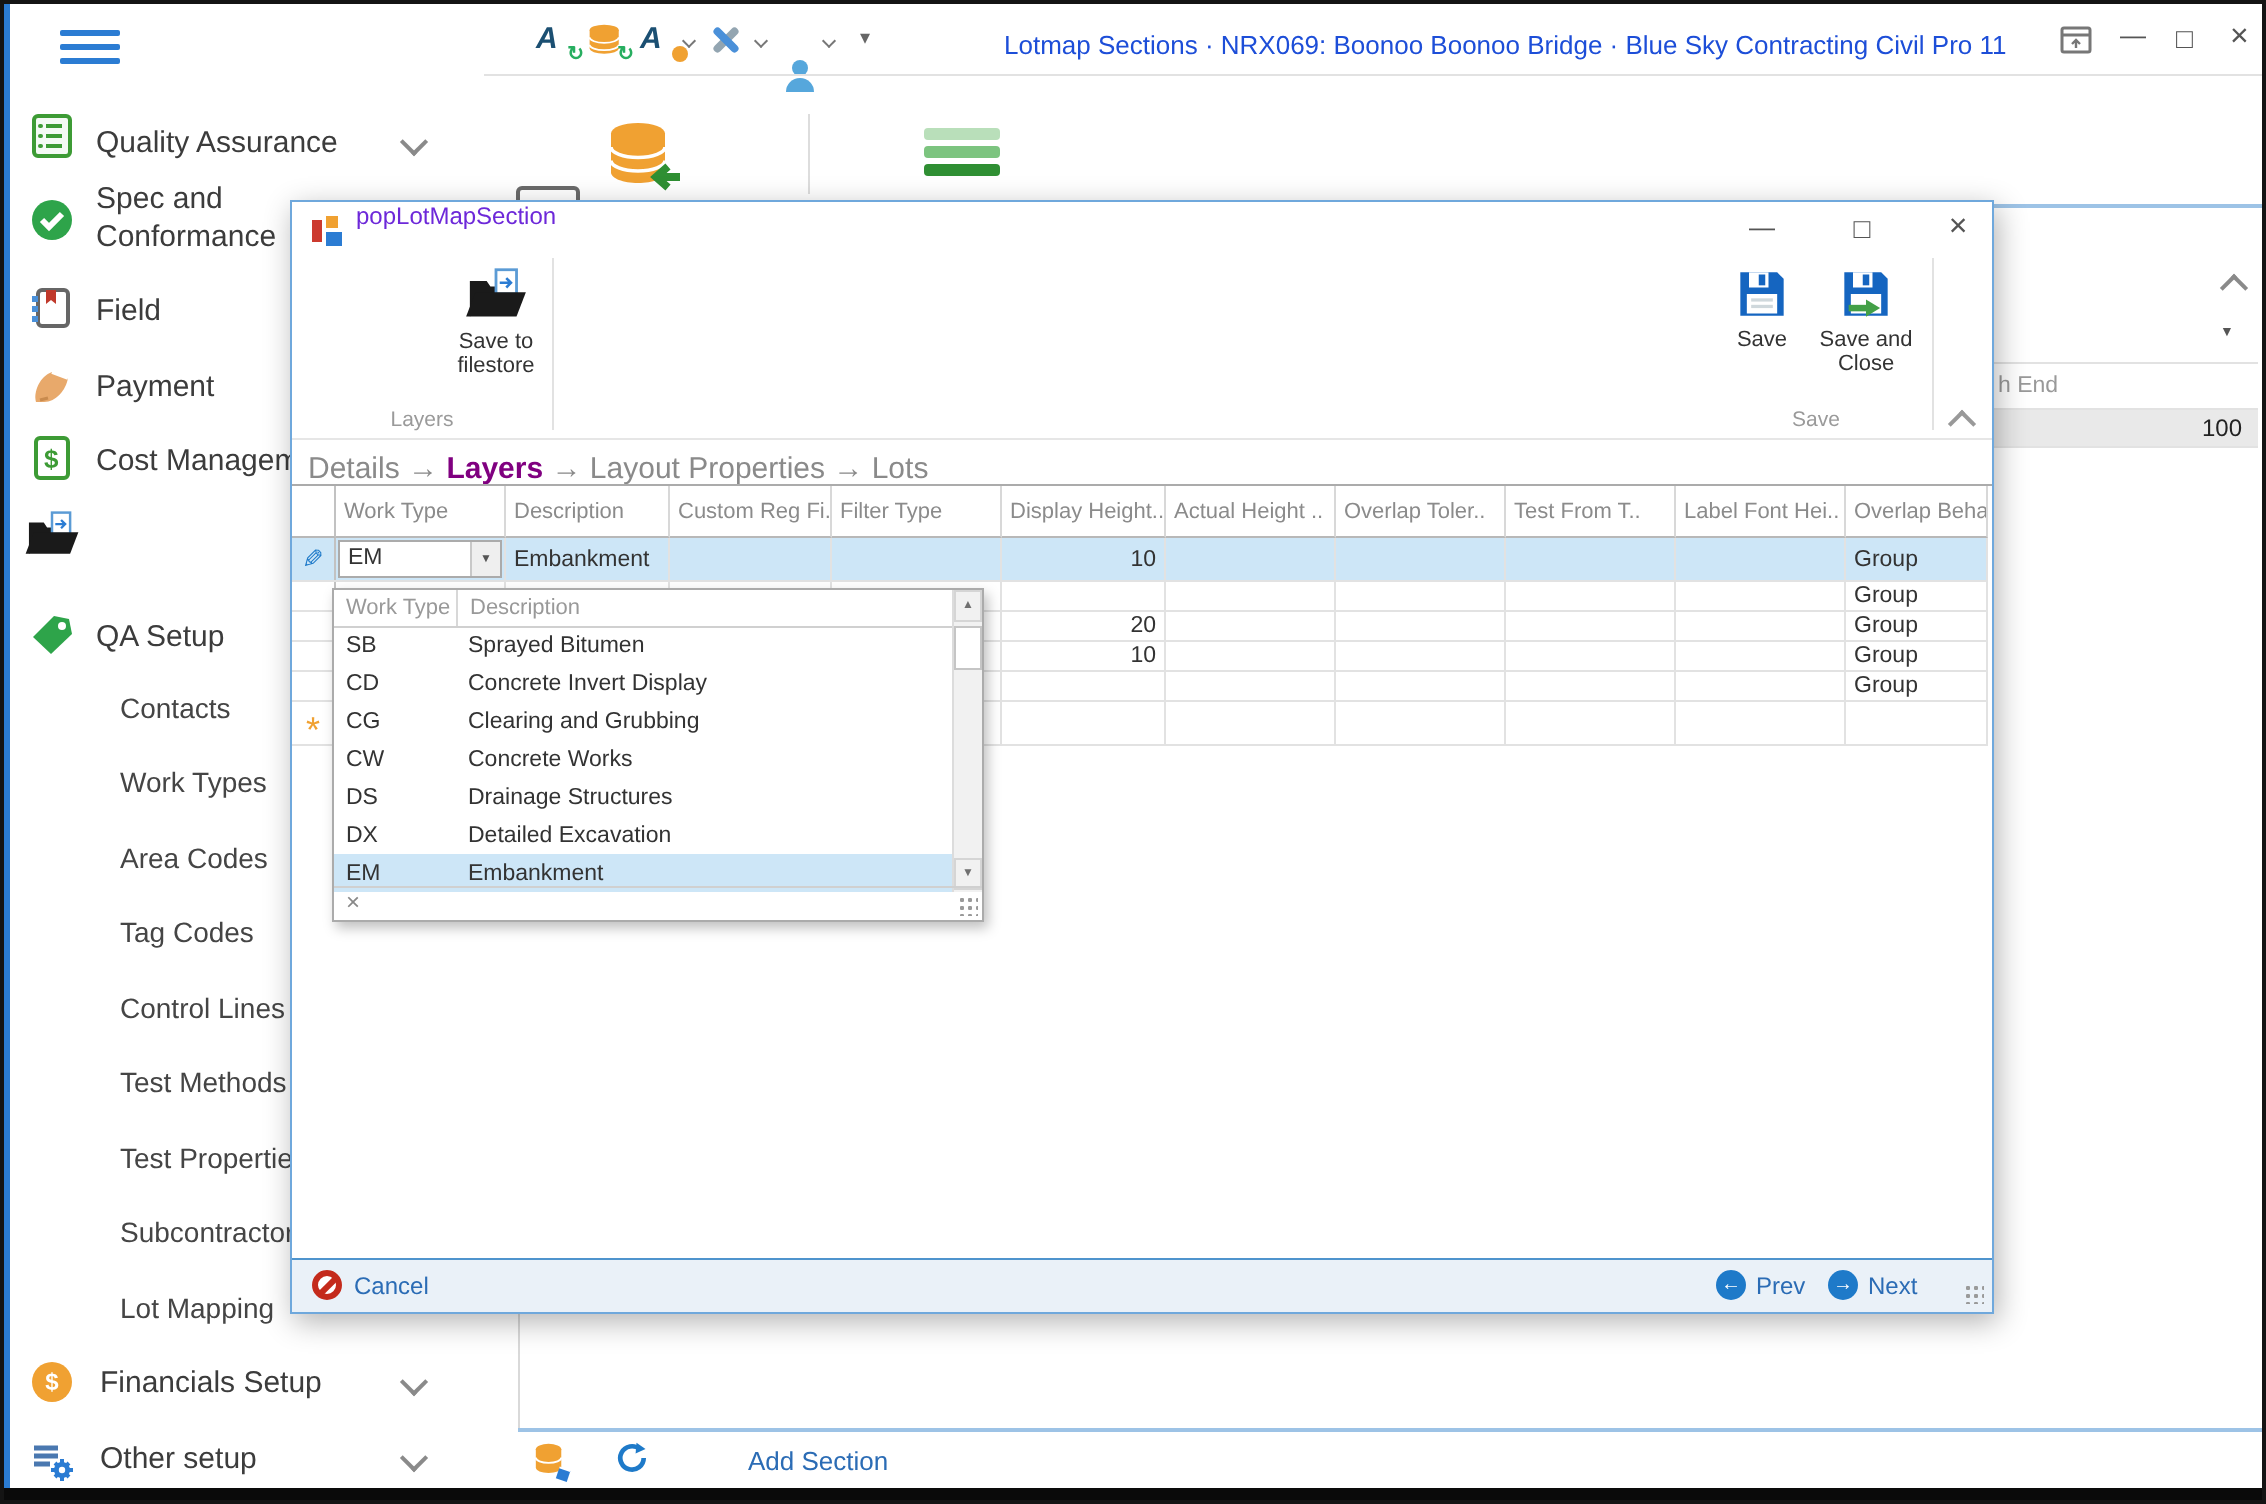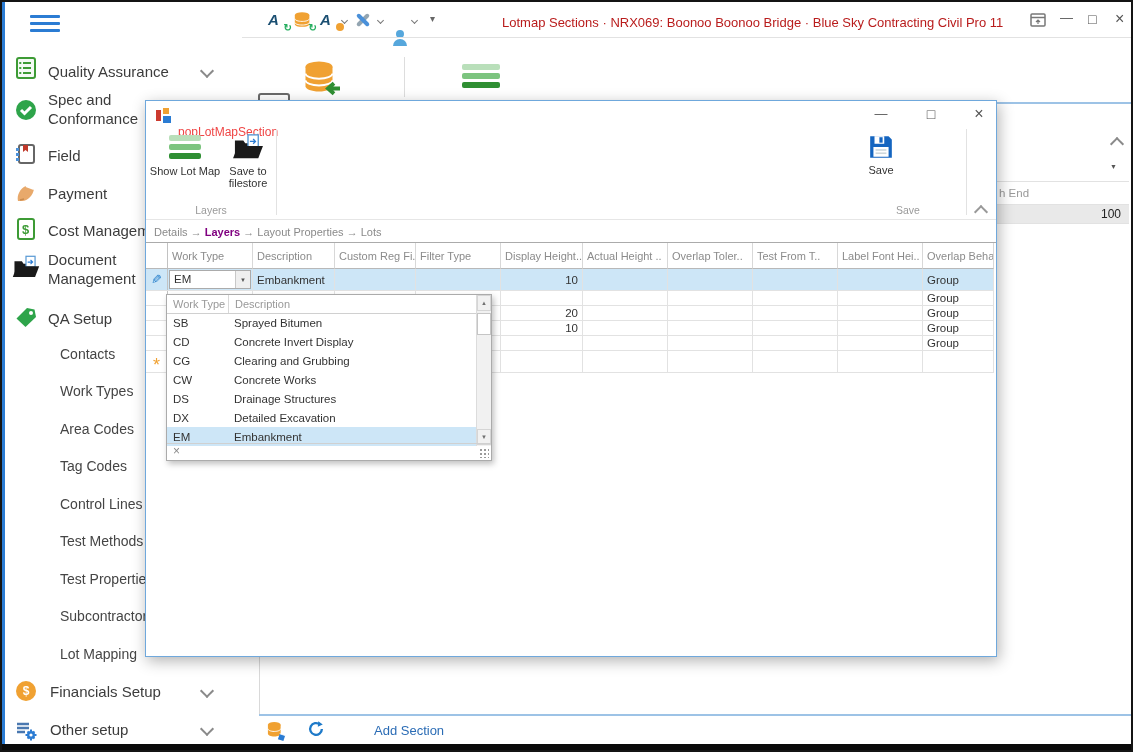--- a/index.html
+++ b/index.html
@@ -44,21 +44,21 @@
            background-image:linear-gradient(#B9D7F1 1px,transparent 1px),linear-gradient(90deg,#B9D7F1 1px,transparent 1px);
            background-size:5px 6px}
   .greenbars i{display:block;height:6px;border-radius:2px;margin-bottom:3px}
   .greenbars i.g1{background:#B9DFBA}.greenbars i.g2{background:#7CC47F}.greenbars i.g3{background:#2F8F33;margin-bottom:0}
   
   #dlg{position:absolute;left:143px;top:98px;width:852px;height:557px;background:#fff;
        border:1px solid #6FA8DC;box-sizing:border-box;box-shadow:2px 4px 14px rgba(0,0,0,.3);z-index:10}
   .dlgctl{position:absolute;top:3px;width:26px;height:20px;text-align:center;font-size:13px;color:#555;line-height:20px;cursor:default}
   .rbtn{position:absolute;top:30px;height:84px;text-align:center;font-size:11px;color:#333;line-height:12px}
   .grplabel{position:absolute;top:103px;text-align:center;font-size:10.5px;color:#9a9a9a}
-  .bc{font-size:11px;color:#8a8a8a}
+  .bc{font-size:15px;color:#8a8a8a}
   .bc b{color:#800080}
   
   .ghcell{position:absolute;top:0;bottom:0;box-sizing:border-box;border-right:1px solid #d8d8d8;
           font-size:11px;color:#8b8b8b;padding:0 4px;display:flex;align-items:center;overflow:hidden;white-space:nowrap;
           border-bottom:1px solid #b8b8b8;background:#fff}
   .grow{position:absolute;left:0;width:848px;box-sizing:border-box;border-bottom:1px solid #e2e2e2}
   .gcell{position:absolute;top:0;bottom:0;box-sizing:border-box;border-right:1px solid #e2e2e2;
          font-size:11.5px;color:#333;padding:0 4px;display:flex;align-items:center;overflow:hidden;white-space:nowrap}
   .num{justify-content:flex-end}
   .c0{left:0;width:22px}.c1{left:22px;width:85px}.c2{left:107px;width:82px}.c3{left:189px;width:81px}
@@ -121,21 +121,21 @@
   <span class="abs chev sm" style="left:340px;top:16px"></span>
   <div class="abs tools" style="left:352px;top:9px">
       <i class="b2"></i>
       <i class="b1"></i>
     </div>
   <span class="abs chev sm" style="left:376px;top:16px"></span>
   <div class="abs person" style="left:390px;top:10px"></div>
   <span class="abs chev sm" style="left:410px;top:16px"></span>
   <span class="abs" style="left:428px;top:11px;font-size:10px;color:#666">▾</span>
 
-  <div class="abs nw" style="left:500px;top:13px;font-size:13px;color:#b91c1c">Lotmap Sections · NRX069: Boonoo Boonoo Bridge · Blue Sky Contracting Civil Pro 11</div>
+  <div class="abs nw" style="left:500px;top:13px;font-size:13px;color:#1d4ed8">Lotmap Sections · NRX069: Boonoo Boonoo Bridge · Blue Sky Contracting Civil Pro 11</div>
 
   <svg class="abs" style="left:1028px;top:11px" width="16" height="14" viewBox="0 0 16 14">
     <rect x="1" y="1" width="14" height="12" rx="1" fill="none" stroke="#777" stroke-width="1.5"></rect>
     <path d="M1 4.5h14" stroke="#777" stroke-width="1.5"></path>
     <path d="M8 11V7.5m-2 1.5l2-2 2 2" stroke="#777" stroke-width="1.2" fill="none"></path>
   </svg>
   <span class="abs" style="left:1058px;top:8px;font-size:13px;color:#555">—</span>
   <span class="abs" style="left:1086px;top:9px;font-size:14px;color:#555">□</span>
   <span class="abs" style="left:1113px;top:8px;font-size:16px;color:#555">×</span>
 
@@ -176,21 +176,20 @@
     <text x="8" y="17" font-family="Liberation Sans, sans-serif" font-size="13" font-weight="bold" fill="#3D9B35">$</text>
   </svg>
   <div class="abs nav nw" style="left:46px;top:220px">Cost Management</div>
 
   <svg class="abs" style="left:10px;top:252px" width="28" height="26" viewBox="0 0 34 30">
     <path d="M3 27V8h9l2 3h8v4" fill="#1a1a1a"></path>
     <rect x="17" y="2" width="11" height="13" fill="#fff" stroke="#5B9BD5" stroke-width="1.5"></rect>
     <path d="M19 9h6m-2.5-2.5L25 9l-2.5 2.5" stroke="#2B7CD3" stroke-width="1.4" fill="none"></path>
     <path d="M1 27l5-13h27l-5 13z" fill="#1a1a1a"></path>
   </svg>
-  <div class="abs nav" style="left:46px;top:248px;width:130px;line-height:19px">Document Management</div>
 
   <svg class="abs" style="left:12px;top:303px" width="24" height="24" viewBox="0 0 24 24">
     <path d="M2.5 13.5L13 3l7.5 1.5L22 12 11.5 22z" fill="#2EA44A"></path>
     <circle cx="17" cy="8" r="2" fill="#fff"></circle>
   </svg>
   <div class="abs nav nw" style="left:46px;top:308px">QA Setup</div>
 
   <div class="abs subnav nw" style="left:58px;top:344px">Contacts</div>
   <div class="abs subnav nw" style="left:58px;top:381px">Work Types</div>
   <div class="abs subnav nw" style="left:58px;top:419px">Area Codes</div>
@@ -269,33 +268,25 @@
 
   <div id="blackstrip"></div>
 
   <div id="dlg">
 
     <div class="abs" style="left:10px;top:6px;width:16px;height:16px">
       <span class="abs" style="left:0;top:3px;width:5px;height:11px;background:#CC3A2F"></span>
       <span class="abs" style="left:7px;top:1px;width:6px;height:6px;background:#F0A132"></span>
       <span class="abs" style="left:7px;top:9px;width:8px;height:7px;background:#2B7CD3"></span>
     </div>
-    <div class="abs nw" style="left:32px;top:24px;font-size:12px;color:#ef4444">popLotMapSection</div>
+    <div class="abs nw" style="left:32px;top:0;font-size:12px;color:#6d28d9">popLotMapSection</div>
     <div class="dlgctl" style="left:722px">—</div>
     <div class="dlgctl" style="left:772px;font-size:14px">□</div>
     <div class="dlgctl" style="left:820px;font-size:16px">×</div>
 
-    <div class="rbtn" style="left:2px;width:74px">
-      <div class="greenbars" style="width:32px;margin:4px auto 6px">
-        <i class="g1"></i>
-          <i class="g2"></i>
-          <i class="g3"></i>
-      </div>
-      <div>Show Lot Map</div>
-    </div>
     <div class="rbtn" style="left:76px;width:52px">
       <svg width="32" height="28" viewBox="0 0 34 30" style="margin:2px auto 4px;display:block">
         <path d="M3 27V8h9l2 3h8v4" fill="#1a1a1a"></path>
         <rect x="17" y="2" width="11" height="13" fill="#fff" stroke="#5B9BD5" stroke-width="1.5"></rect>
         <path d="M19 9h6m-2.5-2.5L25 9l-2.5 2.5" stroke="#2B7CD3" stroke-width="1.4" fill="none"></path>
         <path d="M1 27l5-13h27l-5 13z" fill="#1a1a1a"></path>
       </svg>
       <div>Save to filestore</div>
     </div>
     <div class="grplabel" style="left:2px;width:126px">Layers</div>
@@ -304,20 +295,31 @@
     <div class="rbtn" style="left:712px;width:46px">
       <svg width="26" height="26" viewBox="0 0 24 24" style="margin:3px auto 4px;display:block">
         <path d="M2 2h17l3 3v17H2z" fill="#1565C0"></path>
         <rect x="6" y="2" width="9" height="7" fill="#fff"></rect>
           <rect x="10.5" y="3" width="3" height="5" fill="#1565C0"></rect>
         <rect x="5" y="12" width="14" height="9" fill="#fff"></rect>
         <rect x="7" y="14" width="10" height="1.5" fill="#cfd8dc"></rect>
           <rect x="7" y="17" width="10" height="1.5" fill="#cfd8dc"></rect>
       </svg>
       <div>Save</div>
+    </div>
+    <div class="rbtn" style="left:758px;width:58px">
+      <svg width="26" height="26" viewBox="0 0 24 24" style="margin:3px auto 4px;display:block">
+        <path d="M2 2h17l3 3v17H2z" fill="#1565C0"></path>
+        <rect x="6" y="2" width="9" height="7" fill="#fff"></rect>
+          <rect x="10.5" y="3" width="3" height="5" fill="#1565C0"></rect>
+        <rect x="5" y="12" width="14" height="9" fill="#fff"></rect>
+        <path d="M4 18.5h10" stroke="#43A047" stroke-width="3"></path>
+          <path d="M12 14.5l6.5 4-6.5 4z" fill="#43A047"></path>
+      </svg>
+      <div>Save and Close</div>
     </div>
     <div class="grplabel" style="left:706px;width:112px">Save</div>
     <div class="vline" style="left:820px;top:28px;height:86px"></div>
     <span class="chev up abs" style="left:830px;top:106px;border-color:#999"></span>
     <div class="hline" style="left:0;width:850px;top:118px;background:#e6e6e6"></div>
 
     <div class="abs bc nw" style="left:8px;top:125px">
       <span>Details</span>
       <span>→</span>
       <b>Layers</b>
@@ -469,14 +471,23 @@
         <div class="sbtn" style="top:0">▲</div>
         <div class="sthumb"></div>
         <div class="sbtn" style="top:134px">▼</div>
       </div>
       <div class="abs" style="left:0;right:0;bottom:0;height:16px;border-top:1px solid #d0d0d0">
         <span class="abs" style="left:6px;top:0;font-size:12px;color:#888;line-height:15px">×</span>
         <div class="grip abs" style="right:2px;bottom:2px"></div>
       </div>
     </div>
 
+    <div id="dlgfooter">
+      <div class="noicon abs" style="left:10px;top:5px"></div>
+      <span class="linktext abs nw" style="left:31px;top:6px">Cancel</span>
+      <div class="navcirc abs" style="left:712px;top:5px">←</div>
+      <span class="linktext abs nw" style="left:732px;top:6px">Prev</span>
+      <div class="navcirc abs" style="left:768px;top:5px">→</div>
+      <span class="linktext abs nw" style="left:788px;top:6px">Next</span>
+      <div class="grip abs" style="right:4px;bottom:4px"></div>
+    </div>
   </div>
 </div>
 
 </body></html>

